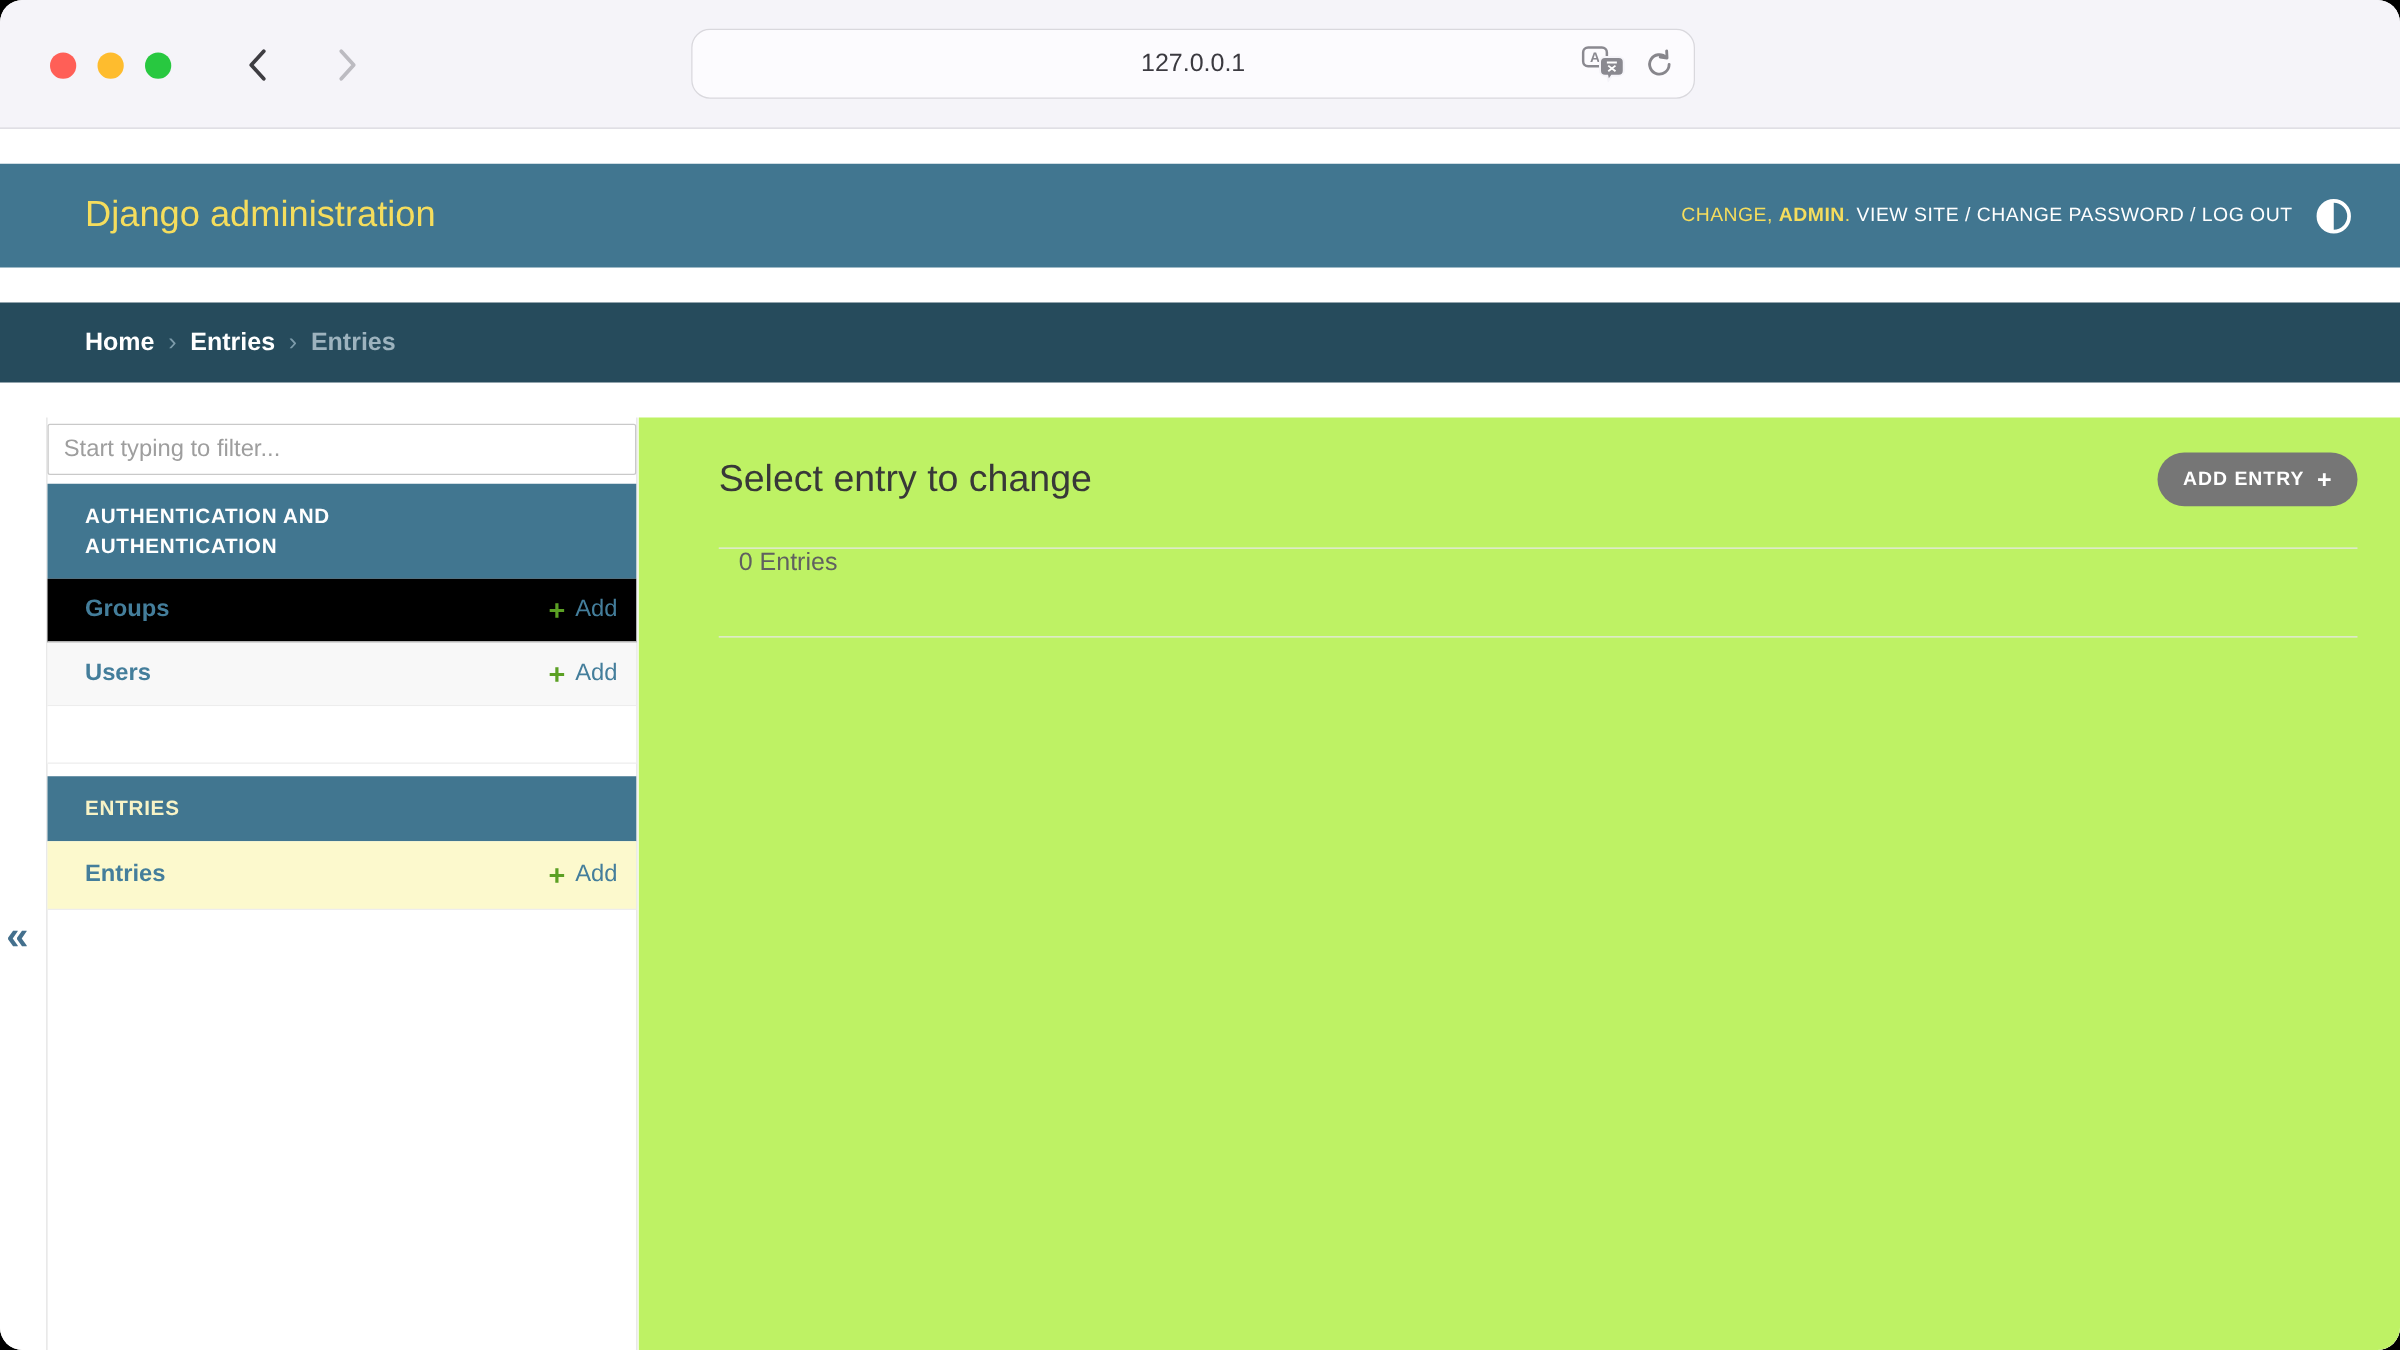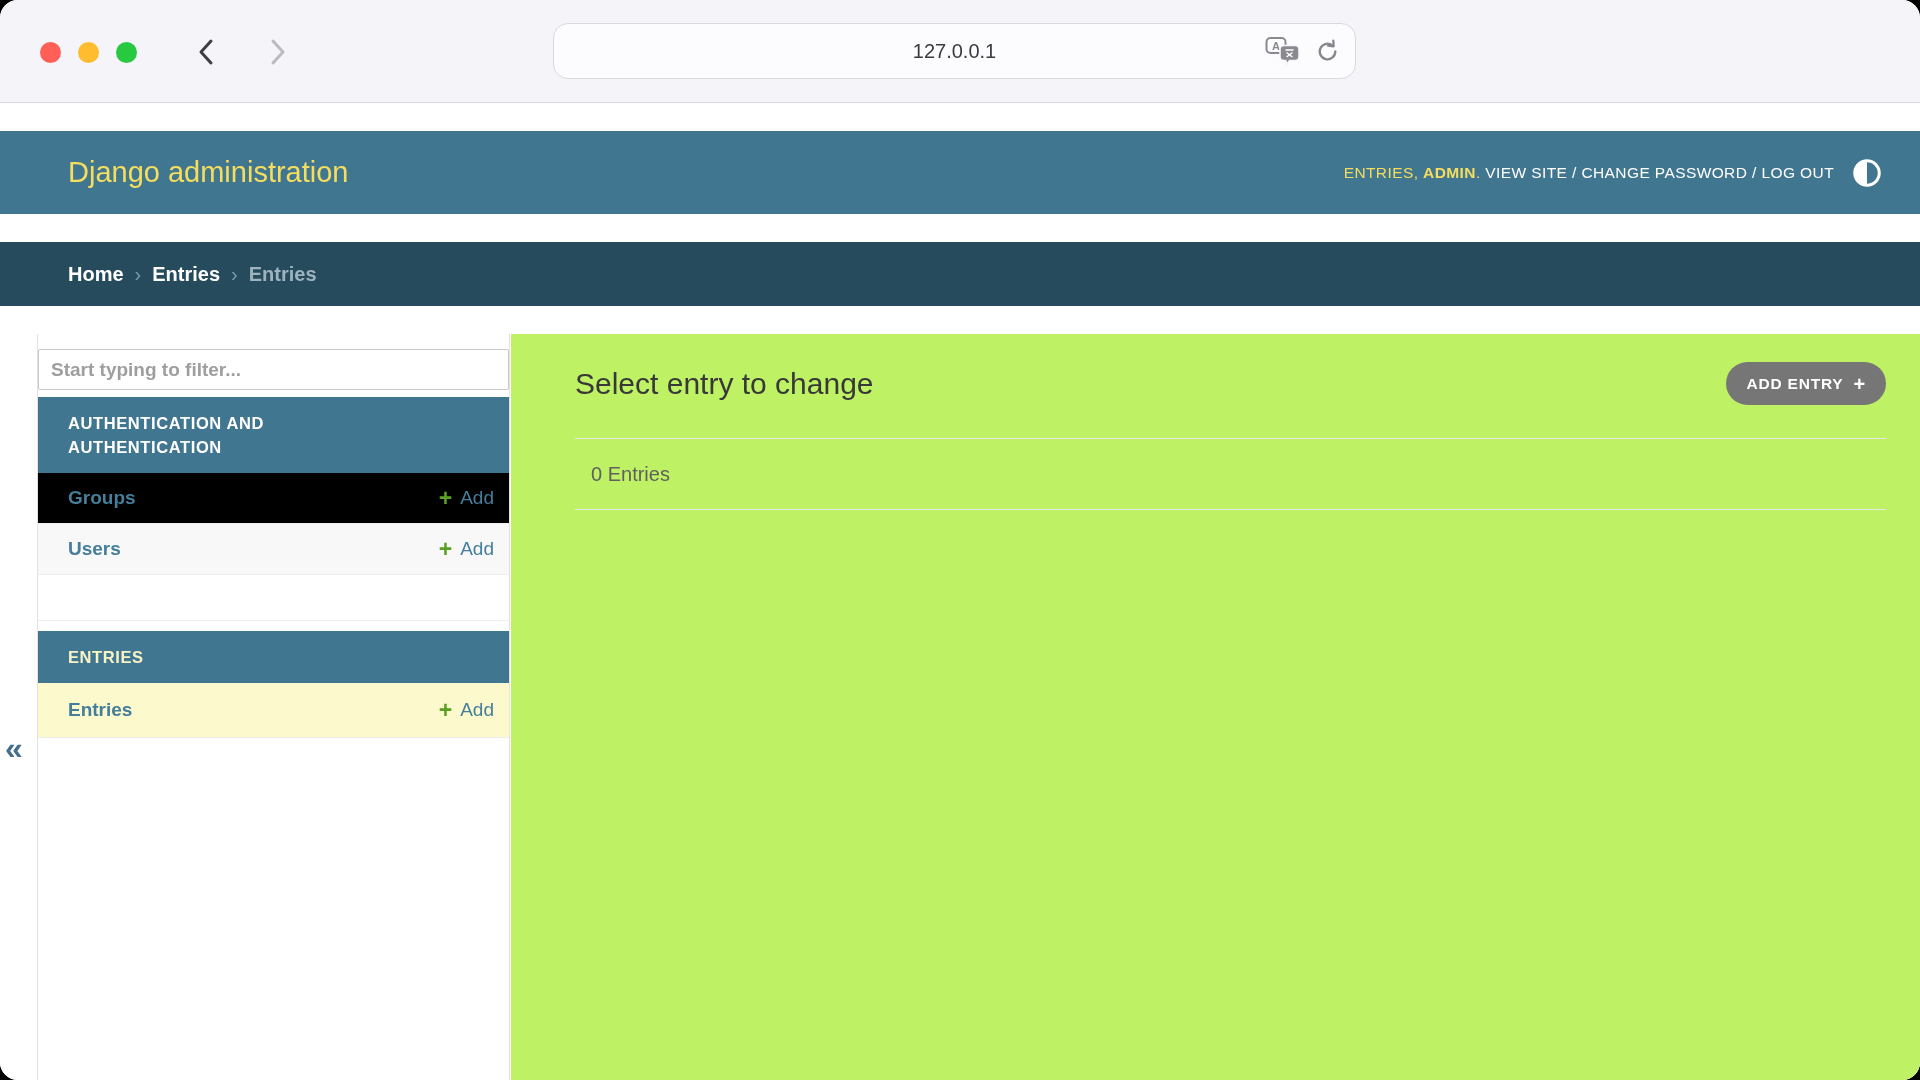--- a/index.html
+++ b/index.html
@@ -48,23 +48,23 @@
   .crumb-link { color: #ffffff; font-weight: 600; text-decoration: none; cursor: pointer; }
   .crumb-sep { color: #7d9cab; margin: 0 11px; }
   .crumb-current { color: #9db3be; font-weight: 600; }
 
   
   .content { flex: 1 1 auto; position: relative; background: #fff; }
 
   .sidebar { position: absolute; left: 37px; top: 0; bottom: 0; width: 473px;
              border-left: 1px solid #e2e2e2; border-right: 1px solid #e2e2e2;
              background: #fff; }
-  .filter-input { display: block; width: 100%; height: 41px; margin-top: 15px;
+  .filter-input { display: block; width: 100%; height: 41px; margin-top: 5px;
                   border: 1px solid #c9c9c9; border-radius: 2px; padding: 0 12px;
-                  font-size: 19px; color: #333; font-family: inherit; outline: none; font-weight: bold; }
+                  font-size: 19px; color: #333; font-family: inherit; outline: none; }
   .filter-input::placeholder { color: #9e9e9e; }
   .module { margin-top: 7px; }
   .module-caption { background: #417690; color: #fff; font-weight: 700;
                     font-size: 16.5px; letter-spacing: .6px; line-height: 24px;
                     padding: 14px 90px 14px 30px; }
   .module-caption.current-app { color: #f7f3c6; padding-right: 30px; }
   .model-row { height: 51px; display: flex; align-items: center;
                justify-content: space-between; padding: 0 15px 0 30px;
                border-bottom: 1px solid #ededed; background: #000000; }
   .model-row.alt { background: #f8f8f8; }
@@ -83,21 +83,21 @@
   .main { position: absolute; left: 511px; right: 0; top: 0; bottom: 0;
           padding: 28px 34px 0 64px; background: #bef264; }
   .main-header { display: flex; align-items: center; justify-content: space-between; }
   .page-title { font-size: 30px; font-weight: 400; color: #383838; margin: 0; }
   .object-tool { height: 43px; background: #767676; border: none; border-radius: 22px;
                  color: #fff; font-size: 15.5px; font-weight: 700; letter-spacing: .8px;
                  padding: 0 20px; display: flex; align-items: center; gap: 10px;
                  cursor: pointer; font-family: inherit; }
   .object-tool .btn-plus { font-size: 20px; font-weight: 900; line-height: 1; }
   .results-bar { margin-top: 33px; height: 72px; border-top: 1px solid #e8e8e8;
-                 border-bottom: 1px solid #e8e8e8; display: flex; align-items: center;
+                 border-bottom: 1px solid #e8e8e8; display: flex; 
                  padding-left: 16px; }
   .result-count { font-size: 20px; color: #606060; }
 
   svg { display: block; }
 </style>
 </head>
 <body>
 
 <div class="window">
 
@@ -134,21 +134,21 @@
             <path d="M20.5 13 a7.5 7.5 0 1 1 -2.2 -5.3" fill="none" stroke="#87868c" stroke-width="2.2" stroke-linecap="round"></path>
             <path d="M18.6 2.6 L18.9 8.1 L13.6 7.3" fill="none" stroke="#87868c" stroke-width="2.2" stroke-linecap="round" stroke-linejoin="round"></path>
           </svg>
         </span>
       </div>
     </div>
   </div>
 
   <div class="admin-header">
     <a class="site-title">Django administration</a>
-    <div class="user-tools"><span class="welcome"><span>ENTRIES, </span><b>ADMIN</b><span>. </span></span><a class="tool-link">VIEW SITE</a><span class="tool-sep"> / </span><a class="tool-link">CHANGE PASSWORD</a><span class="tool-sep"> / </span><a class="tool-link">LOG OUT</a></div>
+    <div class="user-tools"><span class="welcome"><span>CHANGE, </span><b>ADMIN</b><span>. </span></span><a class="tool-link">VIEW SITE</a><span class="tool-sep"> / </span><a class="tool-link">CHANGE PASSWORD</a><span class="tool-sep"> / </span><a class="tool-link">LOG OUT</a></div>
     <span class="theme-toggle">
       <svg width="30" height="30" viewBox="0 0 24 24">
         <circle cx="12" cy="12" r="9.8" fill="none" stroke="#fff" stroke-width="2.4"></circle>
         <path d="M12 2.2 a9.8 9.8 0 0 0 0 19.6 Z" fill="#fff"></path>
       </svg>
     </span>
   </div>
 
   <div class="breadcrumbs">
     <a class="crumb-link">Home</a>

